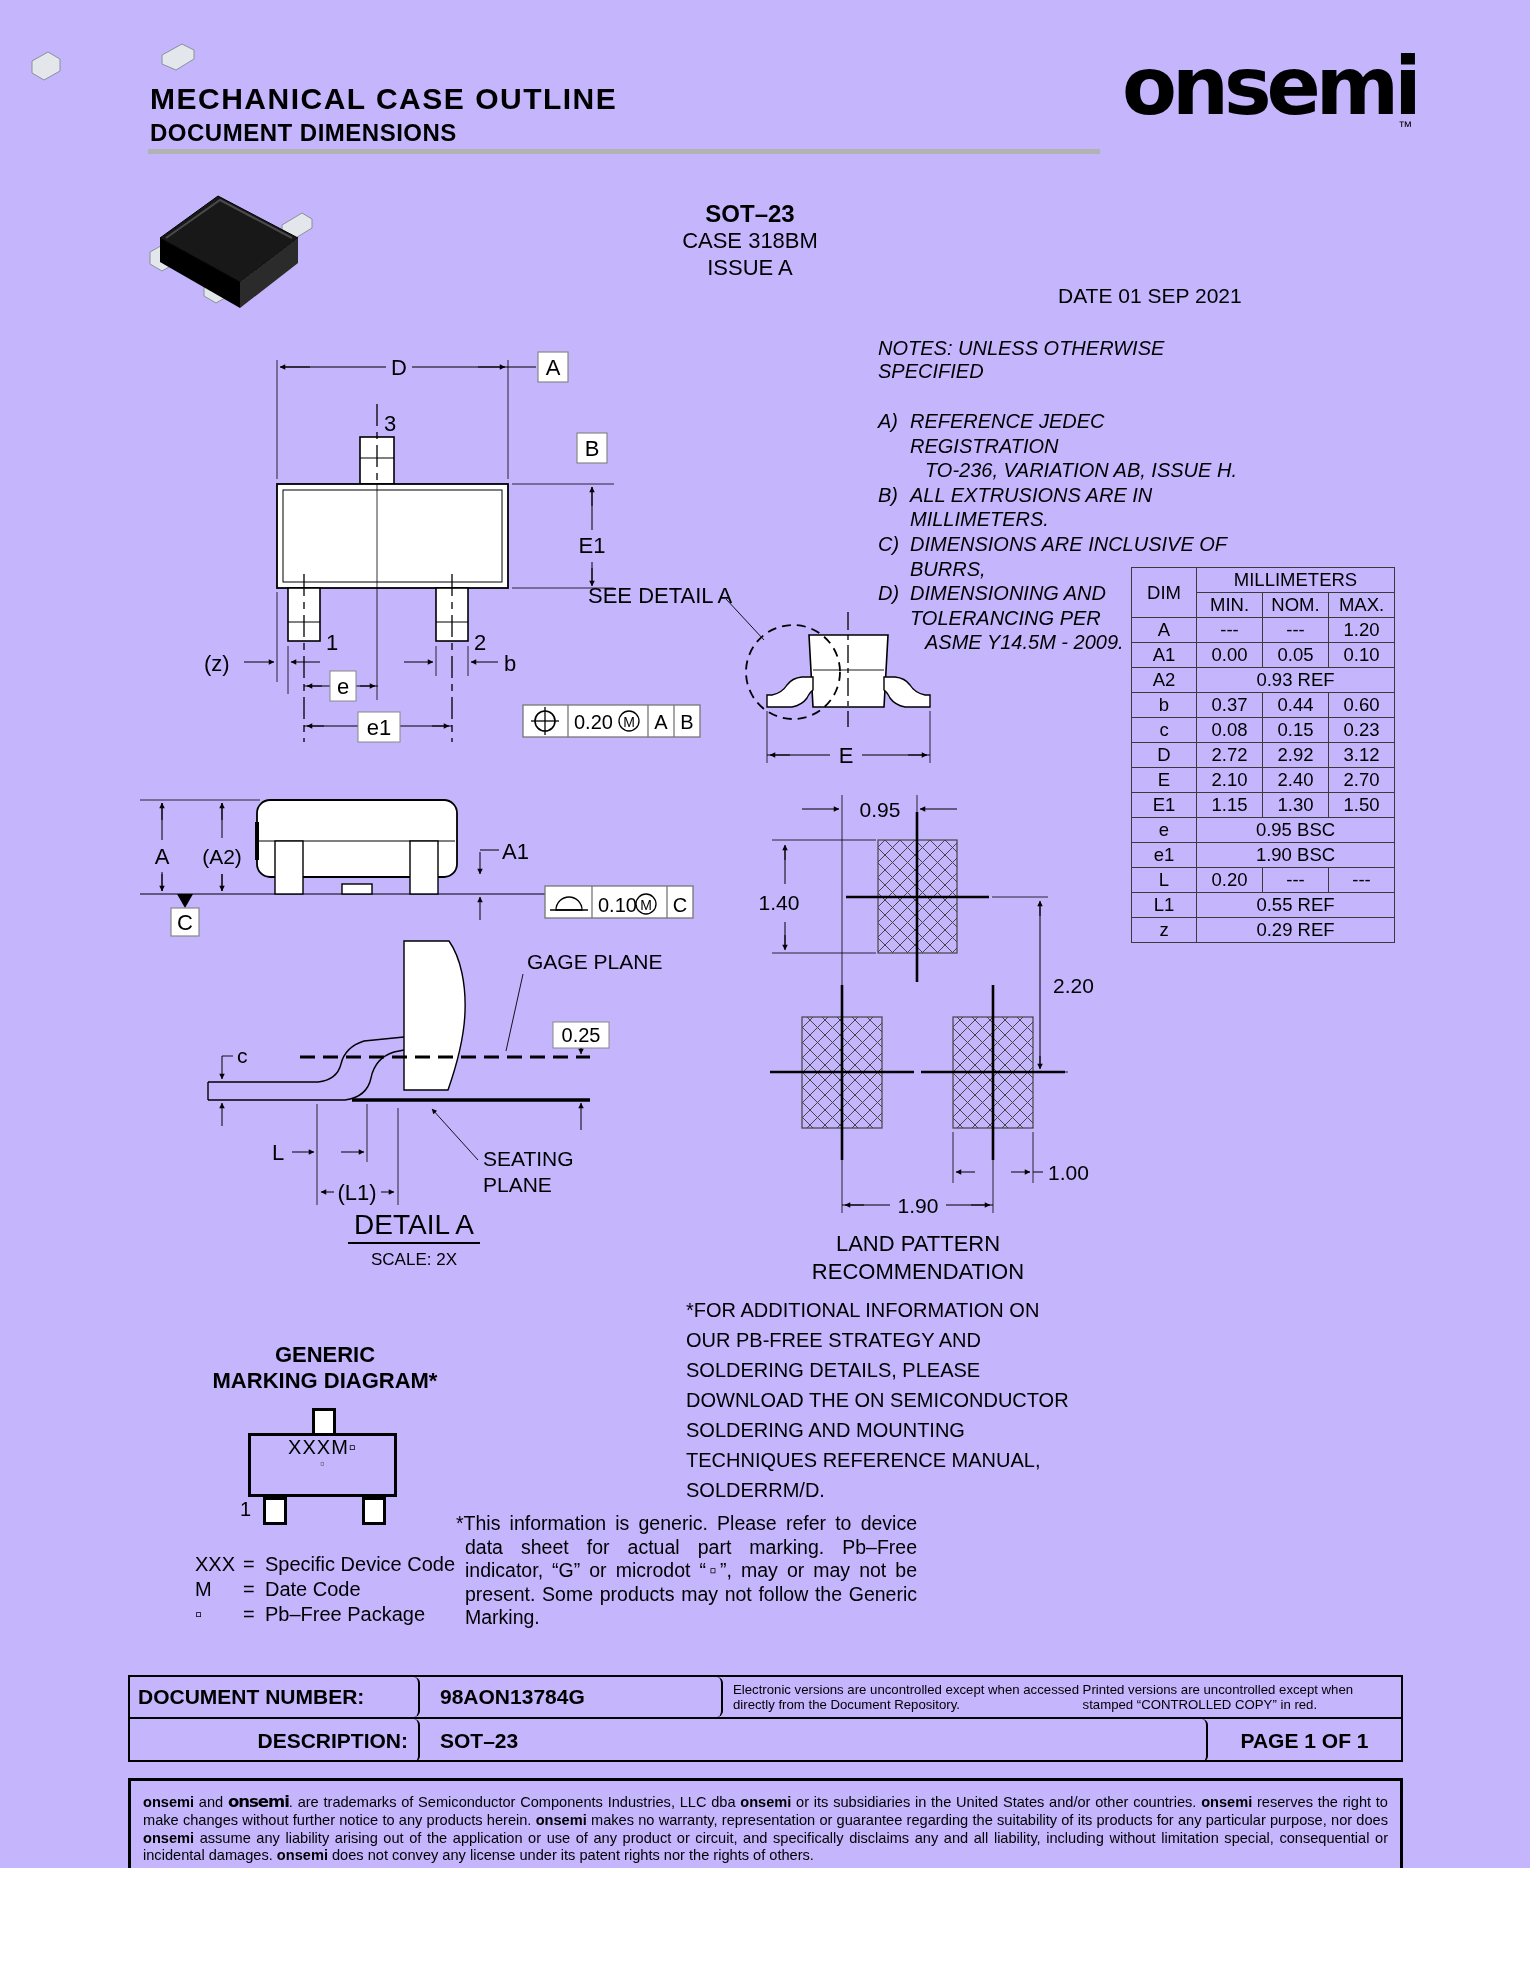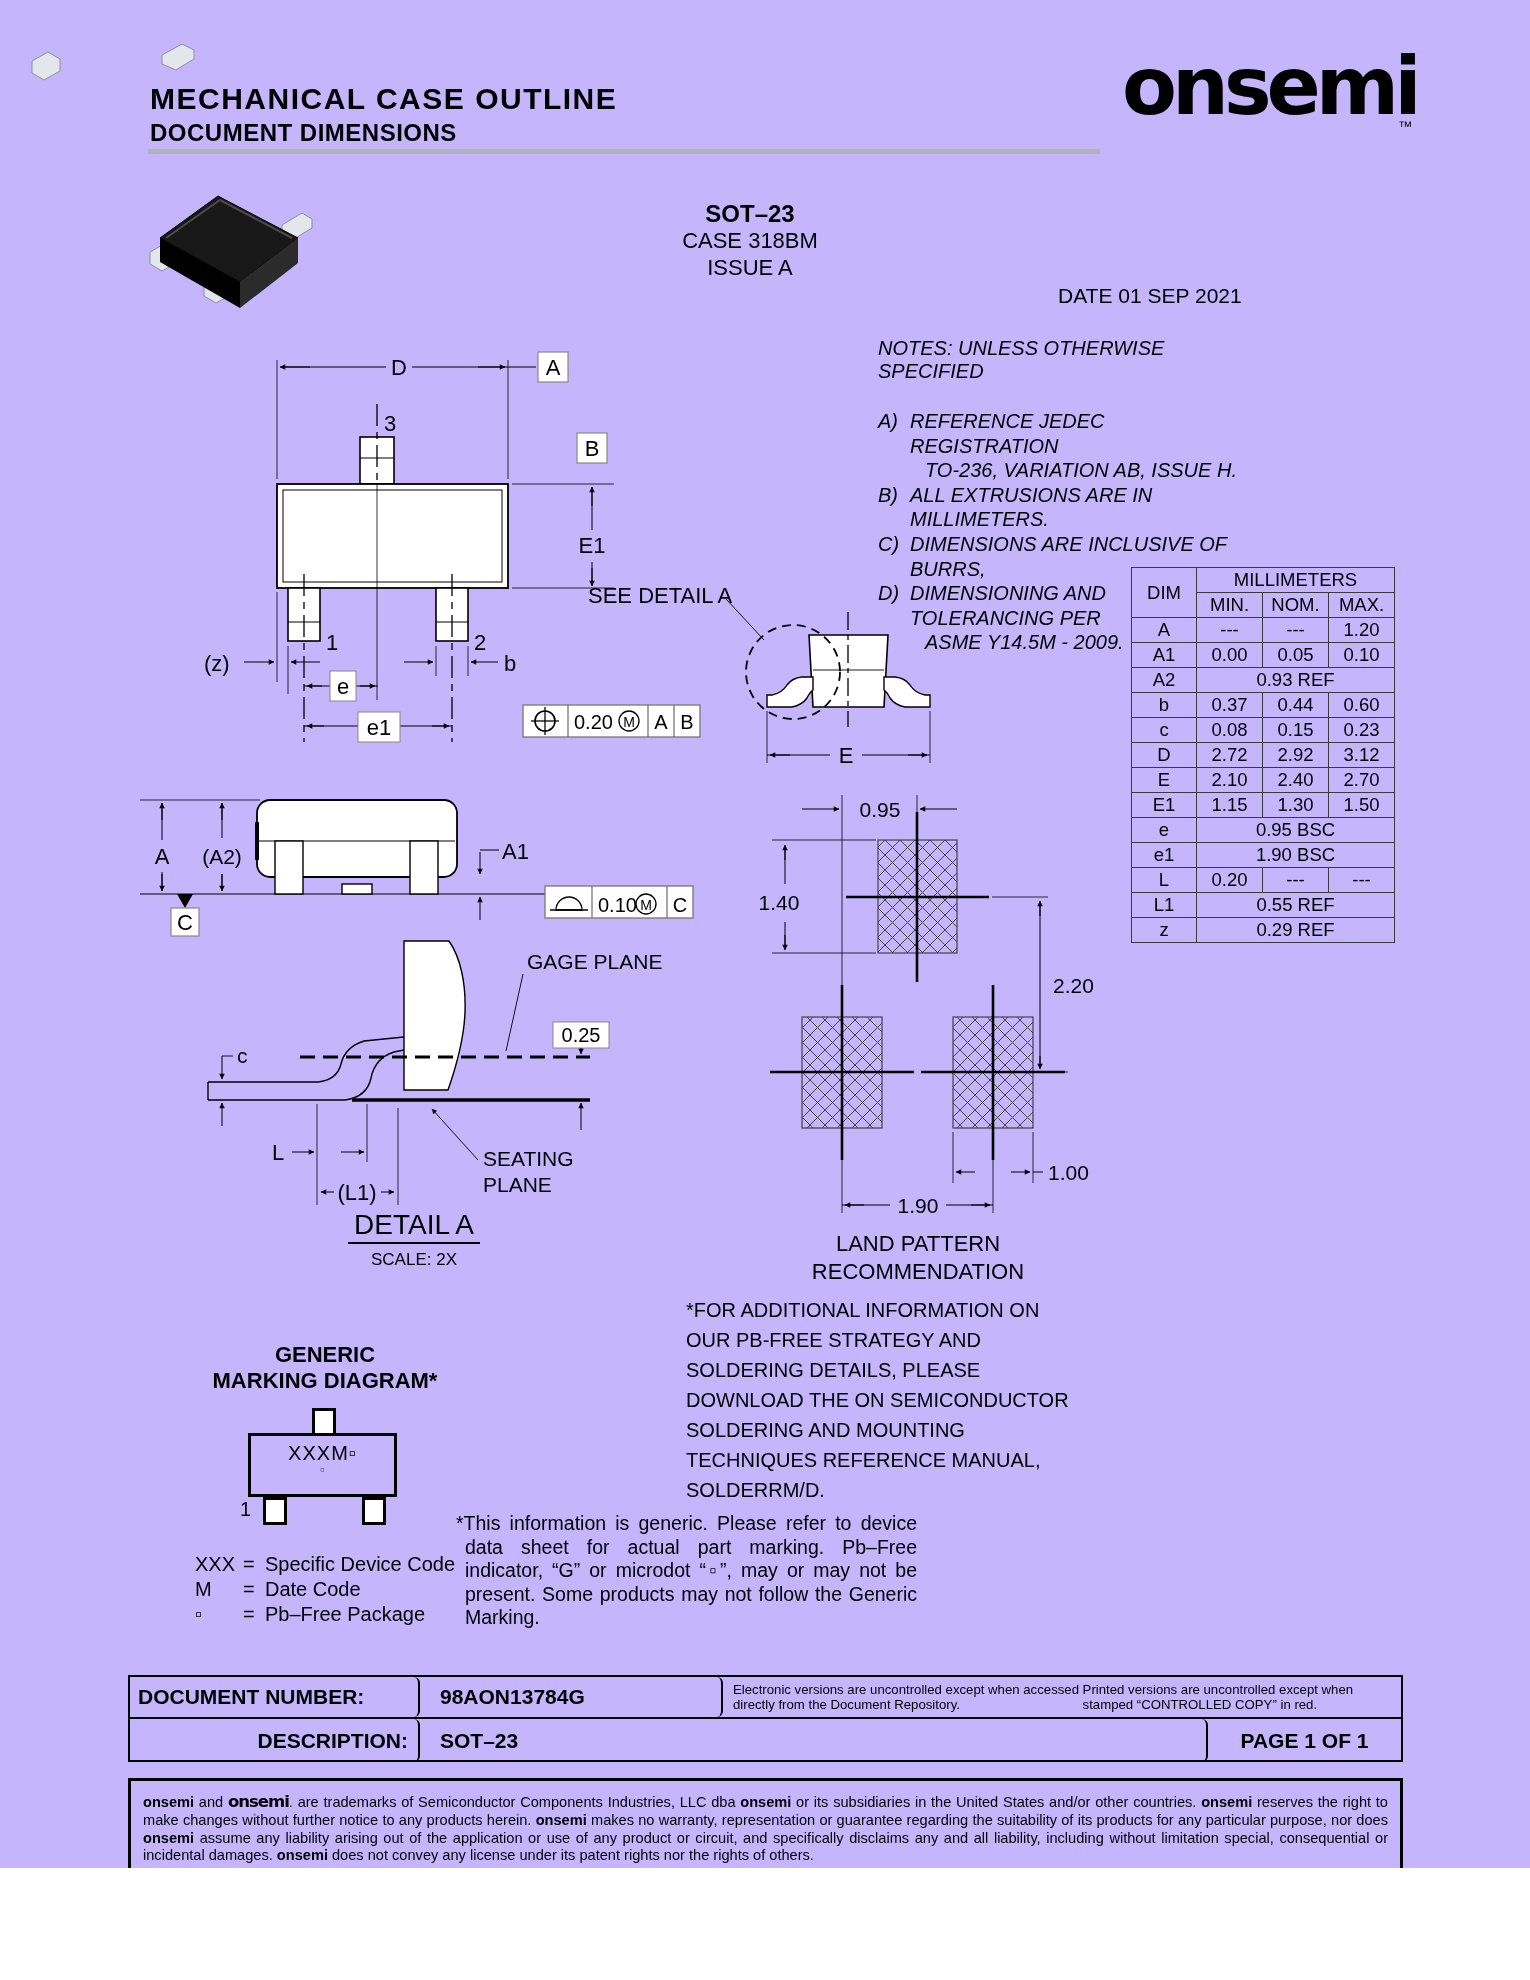--- a/index.html
+++ b/index.html
@@ -28,21 +28,21 @@
   #dimtbl{left:1131px;top:567px;border-radius:10px;}
   #dimtbl table{border-collapse:collapse;font-size:18.5px;}
   #dimtbl td,#dimtbl th{border:1.3px solid #3a3a3a;text-align:center;font-weight:normal;
       padding:0;height:24px;}
   #dimtbl .cdim{width:64px;}
   #dimtbl .cv{width:65px;}
   
   #mark-title{left:195px;top:1342px;width:260px;text-align:center;font-size:22px;font-weight:bold;line-height:26px;}
   .mtab{border:3px solid #000;background:#fff;}
   #mbody{left:248px;top:1433px;width:143px;height:58px;border:3.5px solid #000;text-align:center;}
-  #mcode{font-size:20px;margin-top:6px;letter-spacing:1px;}
+  #mcode{font-size:20px;letter-spacing:1px;}
   #mdot{font-size:13px;color:#555;line-height:10px;}
   #mpin1{left:240px;top:1498px;font-size:20px;}
   #legend{left:195px;top:1552px;font-size:20px;}
   .legrow{display:flex;line-height:25px;}
   .legkey{width:48px;flex:0 0 48px;}
   .legeq{width:22px;flex:0 0 22px;}
   
   #pbfree{left:686px;top:1295px;width:398px;font-size:20px;line-height:30px;}
   #gennote{left:456px;top:1512px;width:452px;font-size:19.5px;line-height:23.5px;
            text-align:justify;text-indent:-9px;padding-left:9px;}

